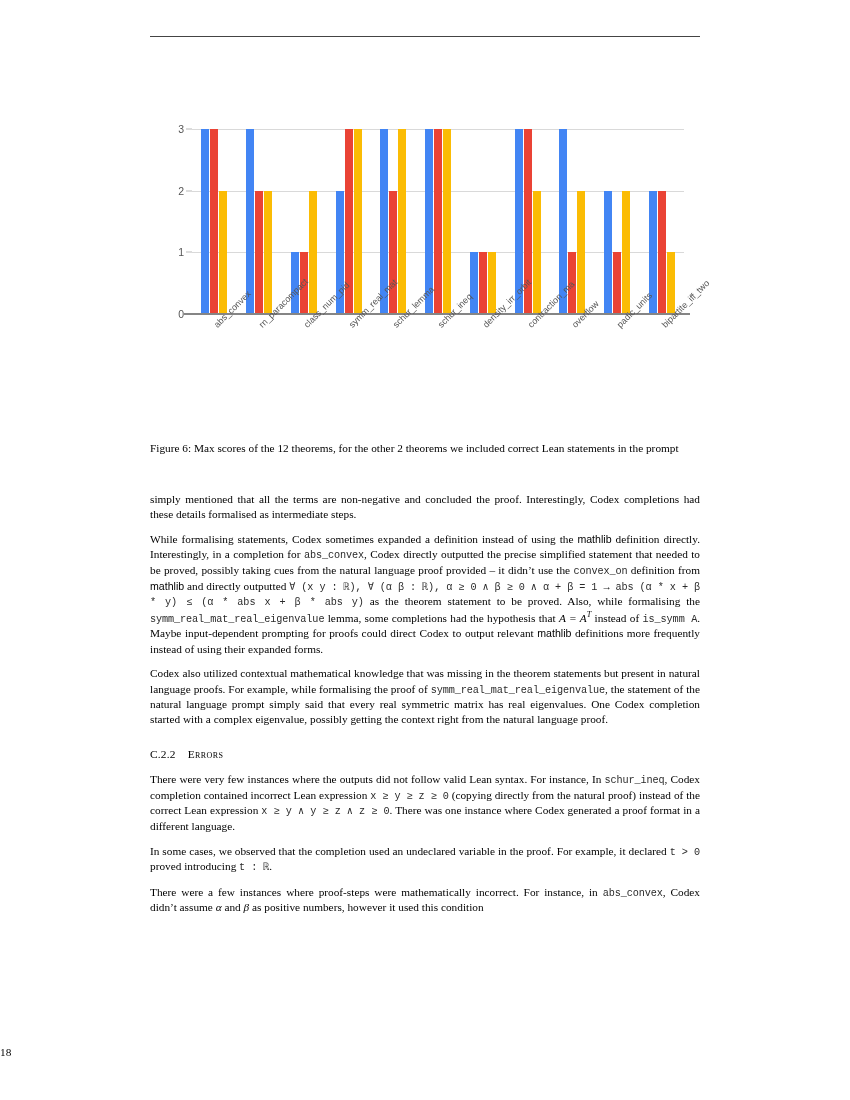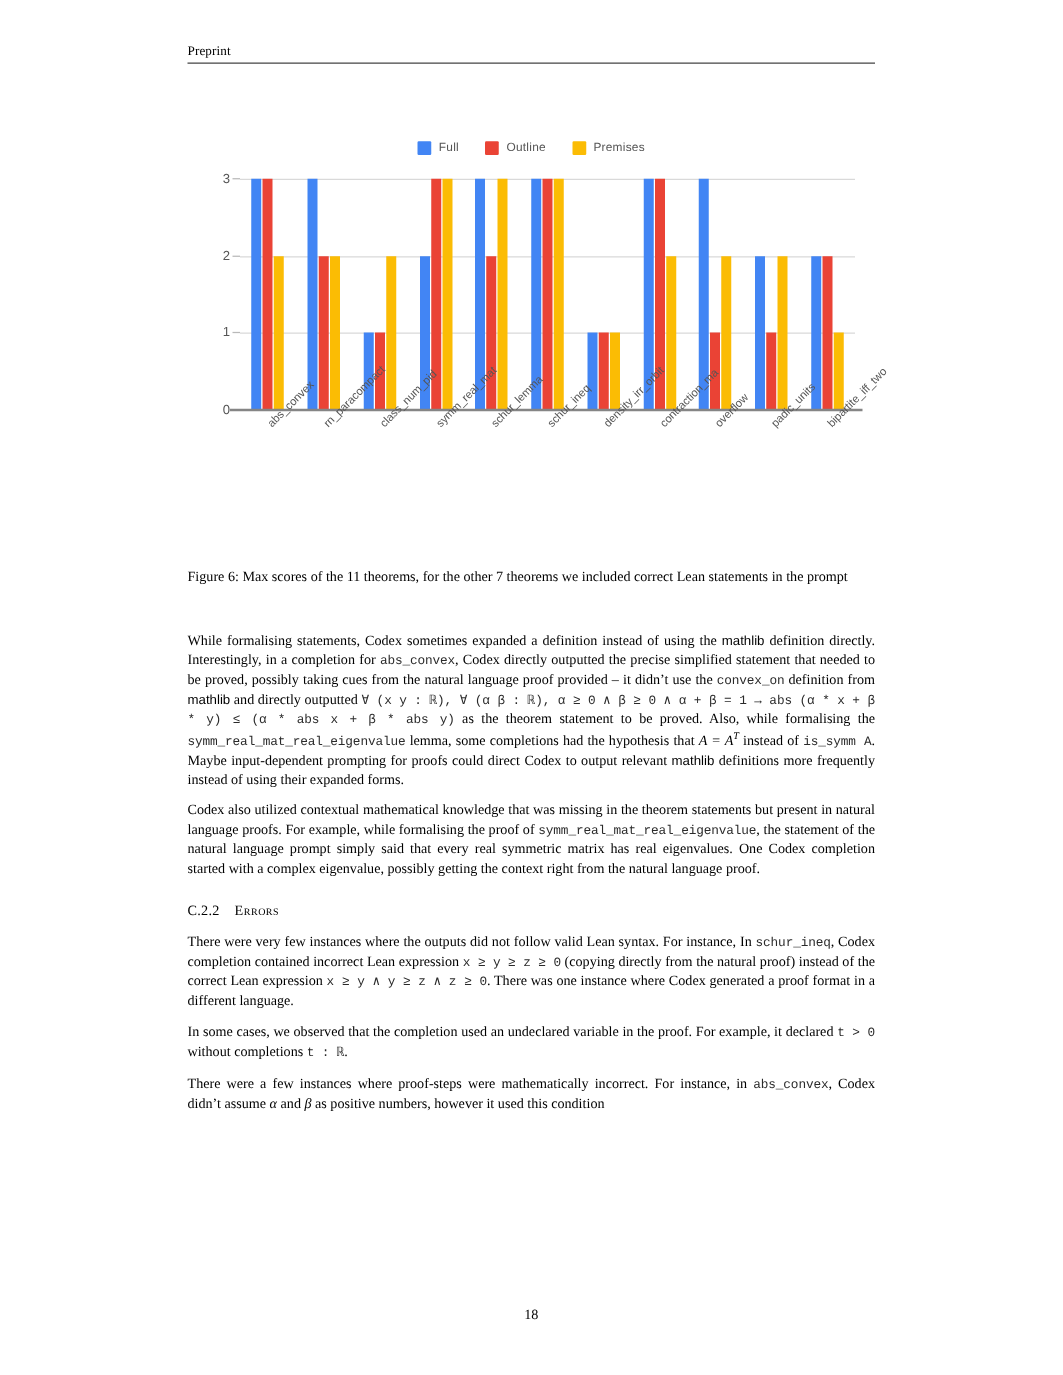--- a/index.html
+++ b/index.html
@@ -205,50 +205,35 @@
     letter-spacing: .2px;
     font-family: Liberation Serif, serif;
   }
   h4.section .num { margin-right: 12px; }
   h4.section .name { font-variant: small-caps; letter-spacing: .4px; }
 
   .pagenum {
     position: absolute;
     top: 1046px;
     left: 0; right: 0;
-    text-align: center;
+    text-align: left;
     font-size: 11.3px;
   }
 </style>
 </head>
 <body>
 
 <div class="page">
   <div class="content">
 
-    <div class="runhead">Preprint</div>
     <div class="runrule"></div>
 
     <div class="figure-block">
       <div class="chart-wrap">
 
-        <div class="legend">
-          <div class="legend-item">
-            <span class="legend-swatch" style="background: rgb(66, 133, 244);"></span>
-            <span class="legend-label">Full</span>
-          </div>
-          <div class="legend-item">
-            <span class="legend-swatch" style="background: rgb(234, 67, 53);"></span>
-            <span class="legend-label">Outline</span>
-          </div>
-          <div class="legend-item">
-            <span class="legend-swatch" style="background: rgb(251, 188, 4);"></span>
-            <span class="legend-label">Premises</span>
-          </div>
-        </div>
 
         <div class="plot">
           <div id="gridlines">
               <div class="gridline" style="top: 100%; background: transparent;"></div>
               <div class="ytick-dash" style="top: 100%;"></div>
               <div class="ytick" style="top: 100%;">0</div>
               <div class="gridline" style="top: 66.6667%;"></div>
               <div class="ytick-dash" style="top: 66.6667%;"></div>
               <div class="ytick" style="top: 66.6667%;">1</div>
               <div class="gridline" style="top: 33.3333%;"></div>
@@ -348,36 +333,37 @@
             </div>
             <div class="xlab-cell">
               <div class="xlab">padic_units</div>
             </div>
             <div class="xlab-cell">
               <div class="xlab">bipartite_iff_two</div>
             </div>
           </div>
       </div>
 
-      <div class="figcaption">Figure 6: Max scores of the 11 theorems, for the other 7 theorems we included correct Lean statements in the prompt</div>
+      <div class="figcaption">Figure 6: Max scores of the 12 theorems, for the other 2 theorems we included correct Lean statements in the prompt</div>
     </div>
 
     <div class="body-text">
 
+      <p><span>simply mentioned that all the terms are non-negative and concluded the proof. Interestingly, Codex completions had these details formalised as intermediate steps.</span></p>
 
       <p><span>While formalising statements, Codex sometimes expanded a definition instead of using the </span><span class="sf">mathlib</span><span> definition directly. Interestingly, in a completion for </span><span class="tt">abs_convex</span><span>, Codex directly outputted the precise simplified statement that needed to be proved, possibly taking cues from the natural language proof provided – it didn’t use the </span><span class="tt">convex_on</span><span> definition from </span><span class="sf">mathlib</span><span> and directly outputted </span><span class="tt">∀ (x y : ℝ), ∀ (α β : ℝ), α ≥ 0 ∧ β ≥ 0 ∧ α + β = 1 → abs (α * x + β * y) ≤ (α * abs x + β * abs y)</span><span> as the theorem statement to be proved. Also, while formalising the </span><span class="tt">symm_real_mat_real_eigenvalue</span><span> lemma, some completions had the hypothesis that </span><span class="mathit">A = A</span><span class="sup">T</span><span> instead of </span><span class="tt">is_symm A</span><span>. Maybe input-dependent prompting for proofs could direct Codex to output relevant </span><span class="sf">mathlib</span><span> definitions more frequently instead of using their expanded forms.</span></p>
 
       <p><span>Codex also utilized contextual mathematical knowledge that was missing in the theorem statements but present in natural language proofs. For example, while formalising the proof of </span><span class="tt">symm_real_mat_real_eigenvalue</span><span>, the statement of the natural language prompt simply said that every real symmetric matrix has real eigenvalues. One Codex completion started with a complex eigenvalue, possibly getting the context right from the natural language proof.</span></p>
 
 
       <h4 class="section"><span class="num">C.2.2</span><span class="name">Errors</span></h4>
 
       <p><span>There were very few instances where the outputs did not follow valid Lean syntax. For instance, In </span><span class="tt">schur_ineq</span><span>, Codex completion contained incorrect Lean expression </span><span class="tt">x ≥ y ≥ z ≥ 0</span><span> (copying directly from the natural proof) instead of the correct Lean expression </span><span class="tt">x ≥ y ∧ y ≥ z ∧ z ≥ 0</span><span>. There was one instance where Codex generated a proof format in a different language.</span></p>
 
-      <p><span>In some cases, we observed that the completion used an undeclared variable in the proof. For example, it declared </span><span class="tt">t &gt; 0</span><span> without completions </span><span class="tt">t : ℝ</span><span>.</span></p>
+      <p><span>In some cases, we observed that the completion used an undeclared variable in the proof. For example, it declared </span><span class="tt">t &gt; 0</span><span> proved introducing </span><span class="tt">t : ℝ</span><span>.</span></p>
 
       <p><span>There were a few instances where proof-steps were mathematically incorrect. For instance, in </span><span class="tt">abs_convex</span><span>, Codex didn’t assume </span><span class="mathit">α</span><span> and </span><span class="mathit">β</span><span> as positive numbers, however it used this condition</span></p>
 
     </div>
   </div>
 
   <div class="pagenum">18</div>
 </div>
 
 </body></html>

